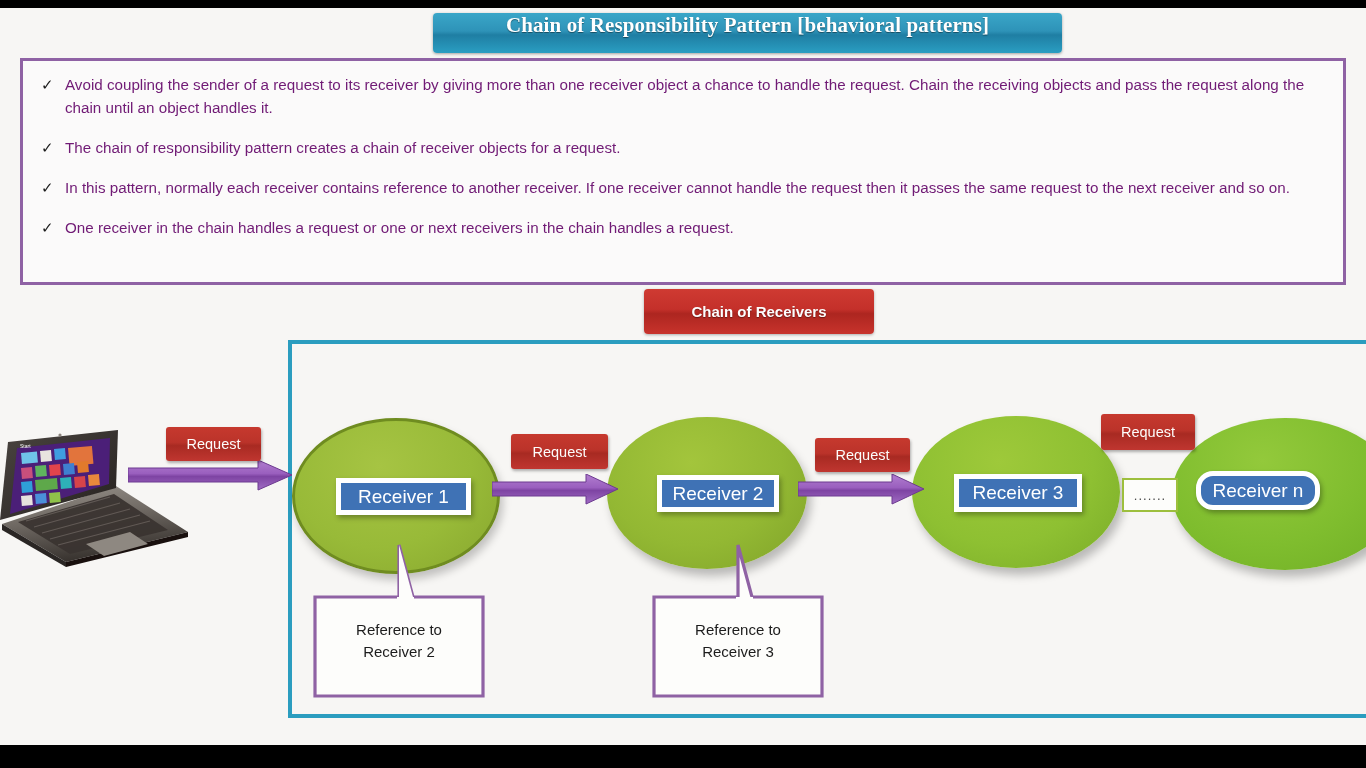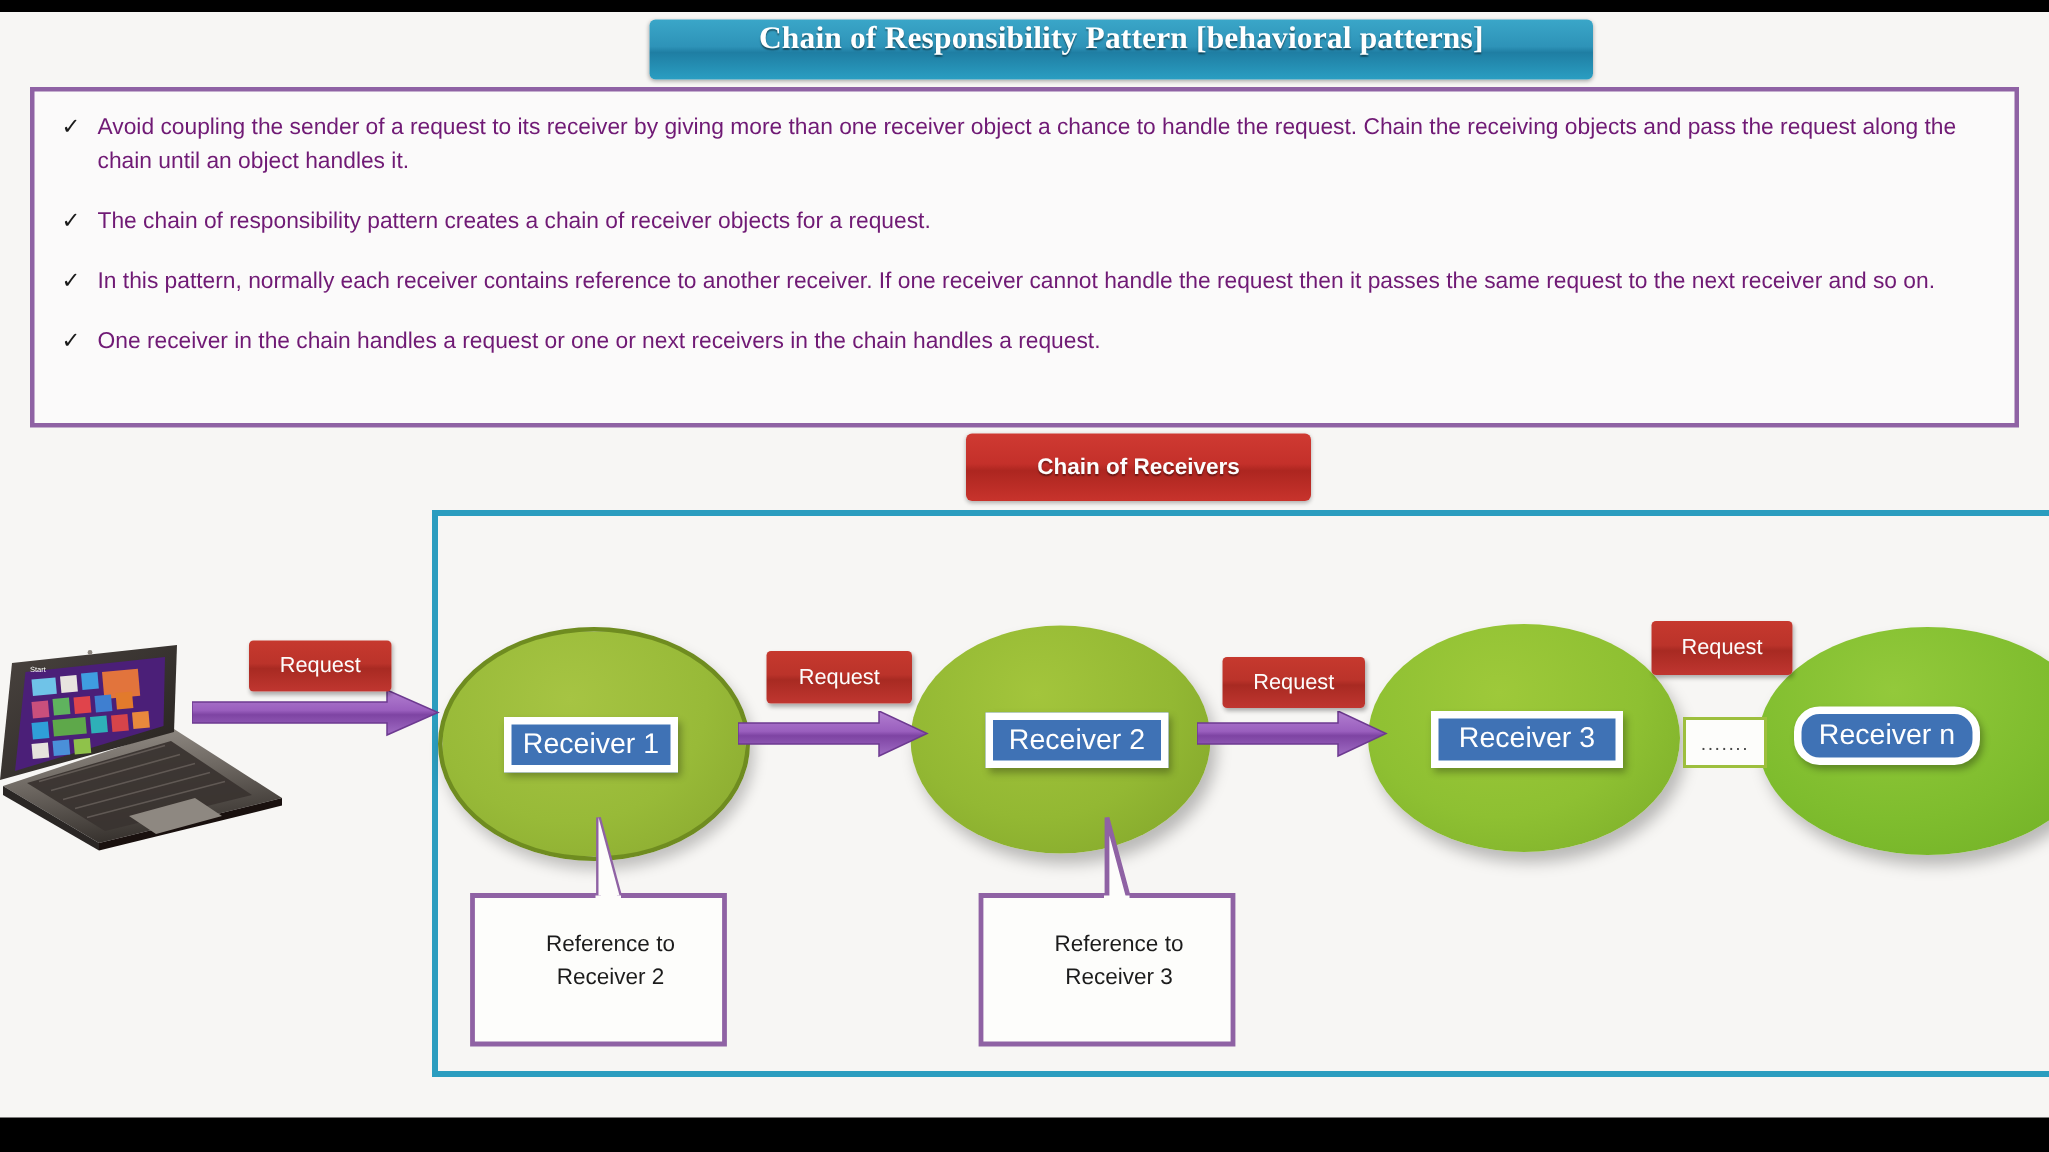--- a/index.html
+++ b/index.html
@@ -151,21 +151,21 @@
     background: #3f72b5;
     border: 5px solid #ffffff;
     box-sizing: border-box;
     color: #ffffff;
     font-size: 19px;
     display: flex; align-items: center; justify-content: center;
     box-shadow: 2px 3px 5px rgba(0,0,0,.3);
     white-space: nowrap;
     z-index: 5;
   }
-  #label-1 { left: 336px; top: 470px; width: 116px; height: 37px; }
+  #label-1 { left: 336px; top: 470px; width: 135px; height: 37px; }
   #label-2 { left: 657px; top: 467px; width: 122px; height: 37px; }
   #label-3 { left: 954px; top: 466px; width: 128px; height: 38px; }
   #label-n { left: 1196px; top: 463px; width: 124px; height: 39px; border-radius: 17px; }
 
   
   #dots-box {
     position: absolute;
     left: 1122px; top: 470px;
     width: 56px; height: 34px;
     background: #fdfdfb;
@@ -198,21 +198,20 @@
   
   .arrow {
     position: absolute;
     z-index: 4;
   }
 
   
   .callout {
     position: absolute;
     z-index: 6;
-    padding-left: 16px;
   }
   .callout-text {
     position: absolute;
     left: 0; right: 0;
     text-align: center;
     color: #1c1c1c;
     font-size: 15px;
     line-height: 22px;
   }
   #callout-1 { left: 313px; top: 535px; width: 172px; height: 155px; }

